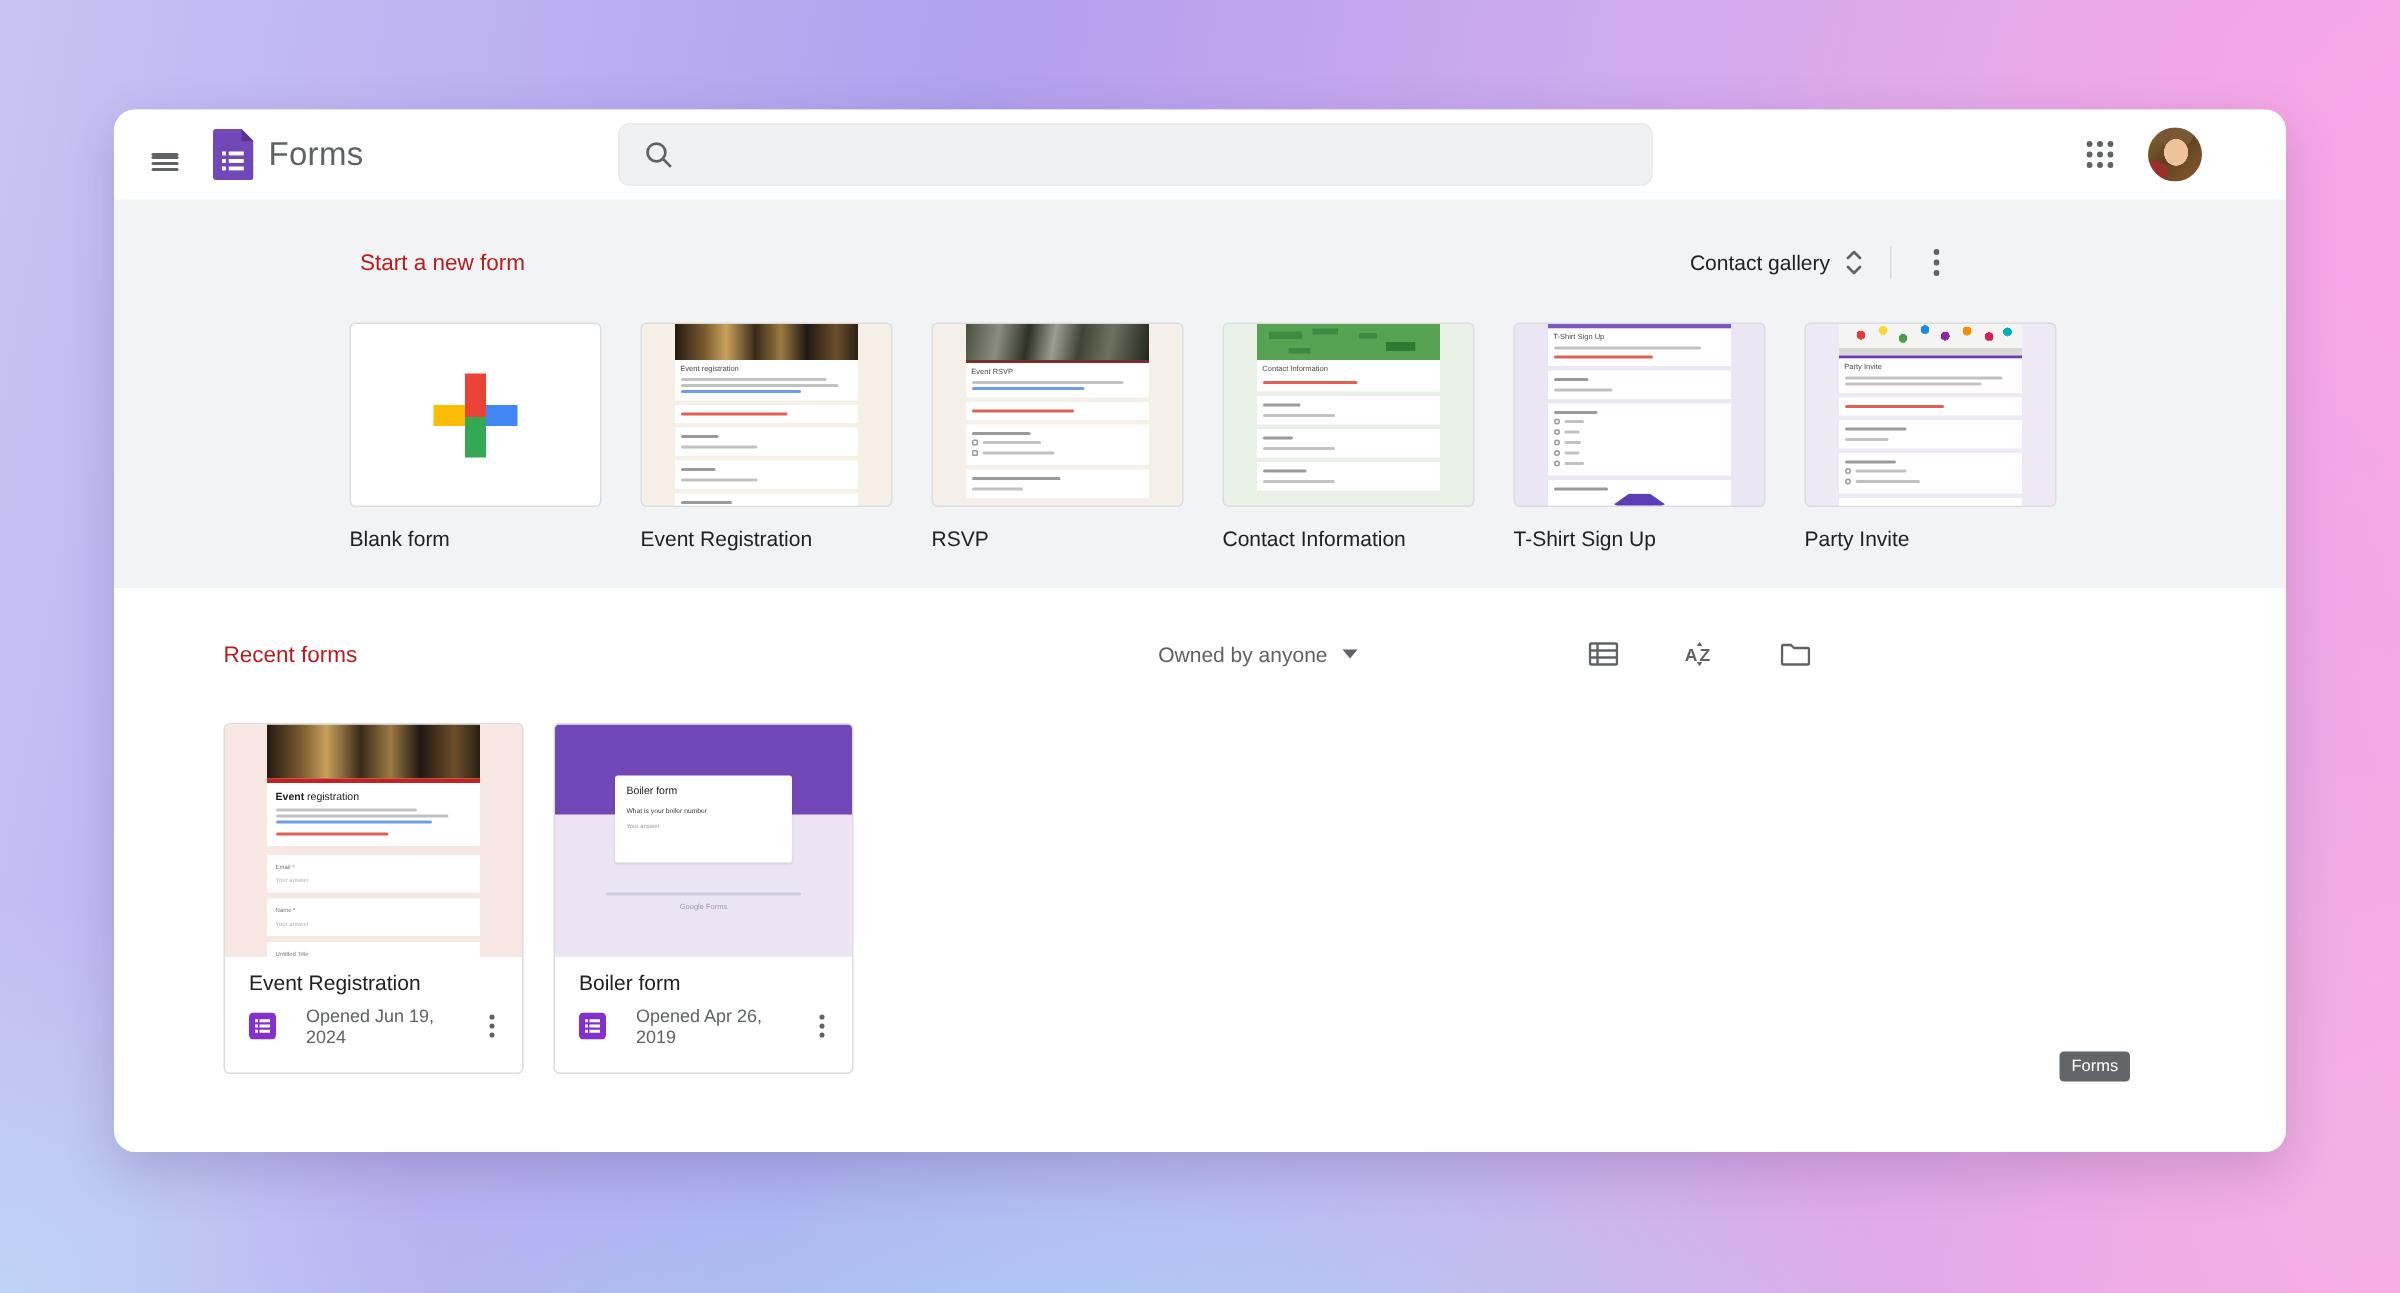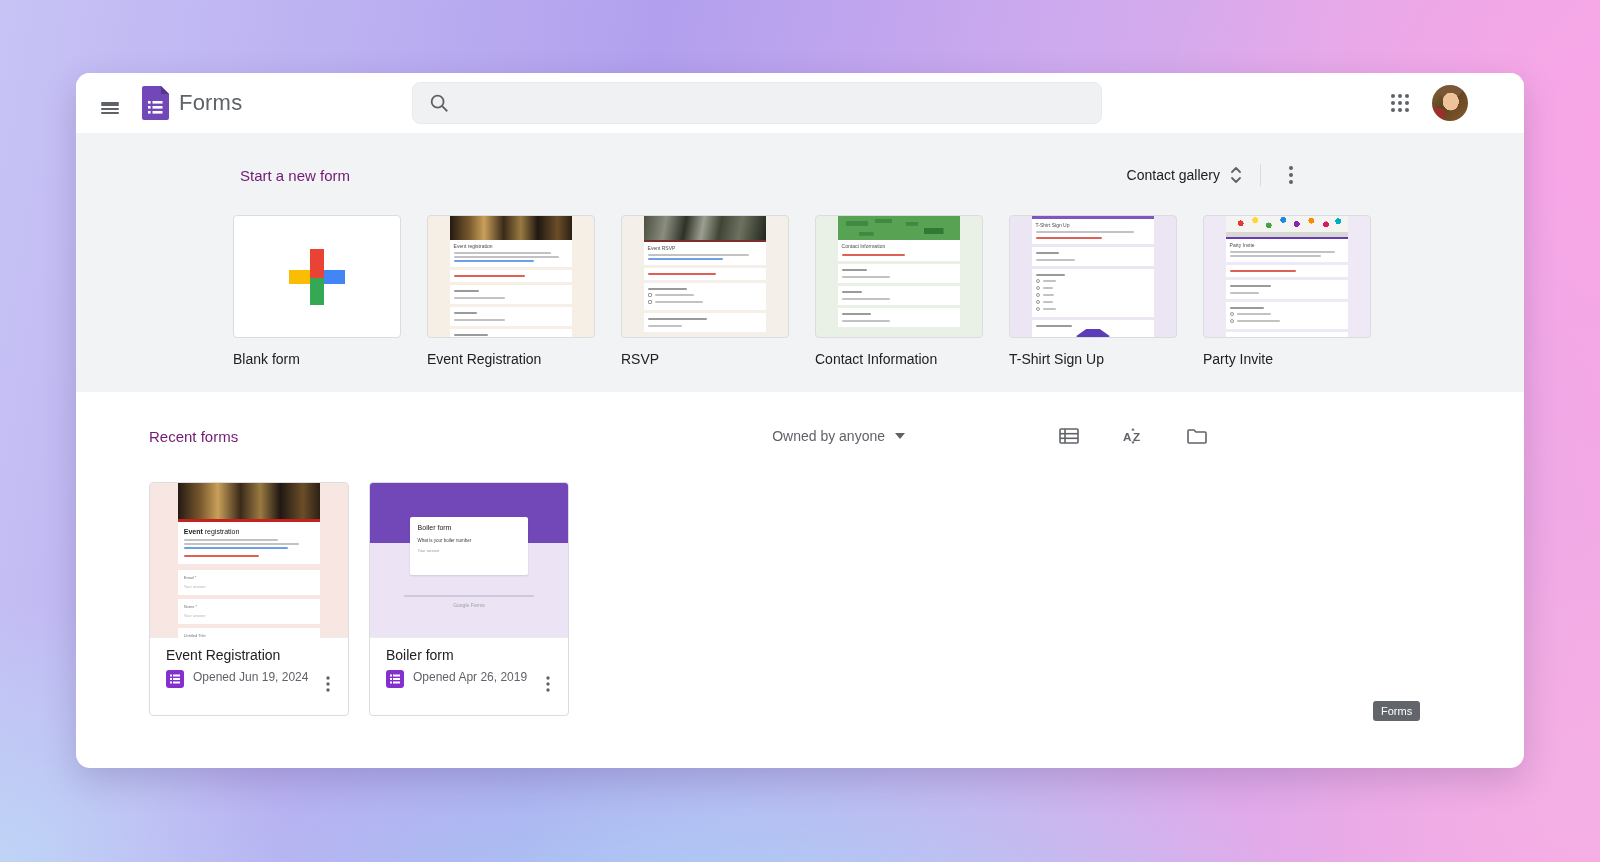--- a/index.html
+++ b/index.html
@@ -31,21 +31,21 @@
   .avatar { width:36px; height:36px; border-radius:50%; cursor:pointer;
     background:
       radial-gradient(ellipse 38% 42% at 52% 46%, #eec29a 0 58%, rgba(0,0,0,0) 60%),
       radial-gradient(ellipse 46% 30% at 50% 16%, #7a5836 0 70%, rgba(0,0,0,0) 72%),
       radial-gradient(ellipse 35% 28% at 12% 82%, #9c2f2a 0 70%, rgba(0,0,0,0) 72%),
       linear-gradient(135deg, #8c6a33 0%, #5d4222 45%, #8a5a2c 100%);
   }
   
   .templates { background:#f1f3f4; padding:22px 0 0 157px; height:259px; }
   .tpl-head { width:1078px; display:flex; align-items:center; }
-  .section-title { font-size:15px; font-weight:500; color:#701a75; }
+  .section-title { font-size:15px; font-weight:500; color:#b91c1c; }
   .tpl-head .section-title { margin-left:7px; }
   .tpl-controls { margin-left:auto; display:flex; align-items:center; }
   .gallery-btn { display:flex; align-items:center; gap:10px; background:none; border:none; cursor:pointer; font-family:"Liberation Sans",sans-serif; font-size:14px; font-weight:500; color:#202124; padding:6px 8px; border-radius:4px; }
   .v-divider { width:1px; height:22px; background:#dadce0; margin:0 10px; }
   .tpl-row { display:flex; gap:26px; margin-top:20px; }
   .tpl-card { width:168px; }
   .thumb { width:168px; height:123px; background:#fff; border:1px solid #dadce0; border-radius:4px; overflow:hidden; position:relative; cursor:pointer; }
   .tpl-label { font-size:14px; font-weight:500; color:#202124; margin-top:13px; }
   
   .page { position:absolute; left:13%; right:13%; top:0; bottom:0; }
@@ -113,21 +113,21 @@
   .micro-answer { font-size:4px; color:#b5b5b5; line-height:6px; display:block; margin-top:3px; }
   .bo-band { position:absolute; left:0; top:0; right:0; height:60px; background:#7248b9; }
   .bo-card { position:absolute; left:20%; width:60%; top:34px; height:58px; background:#fff; border-radius:2px; box-shadow:0 1px 2px rgba(0,0,0,.12); padding:7px 8px; }
   .bo-title { font-size:7px; color:#202124; }
   .bo-q { font-size:4.5px; color:#3c4043; margin-top:7px; }
   .bo-a { font-size:4px; color:#9aa0a6; margin-top:5px; }
   .bo-fine { position:absolute; left:17%; right:17%; top:112px; height:2px; background:#cfc8de; border-radius:1px; }
   .bo-brand { position:absolute; left:0; right:0; top:119px; text-align:center; font-size:5px; color:#9aa0a6; }
   .card-footer { padding:9px 6px 8px 16px; }
   .card-title { font-size:14px; font-weight:500; color:#202124; }
-  .card-meta { display:flex; align-items:flex-start; margin-top:7px; }
+  .card-meta { display:flex; align-items:center; margin-top:7px;gap:11px; }
   .file-icon { width:18px; height:18px; flex:none; }
   .card-date { font-size:12px; color:#5f6368; margin-left:9px; flex:1; }
   .kebab { background:none; border:none; cursor:pointer; width:28px; height:28px; display:flex; align-items:center; justify-content:center; border-radius:50%; }
   
   .tooltip { position:absolute; left:1297px; top:628px; background:rgba(90,94,99,.95); color:#fff; font-size:11px; font-weight:500; padding:4px 8px; border-radius:3px; }
 </style>
 </head>
 <body>
 
 <div class="app">

